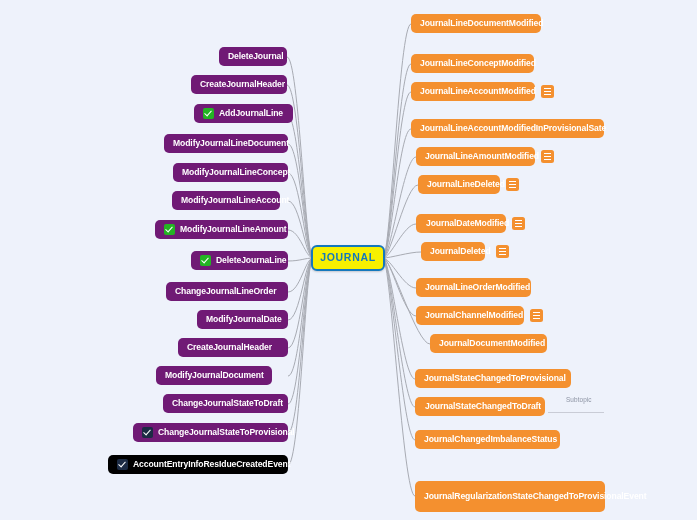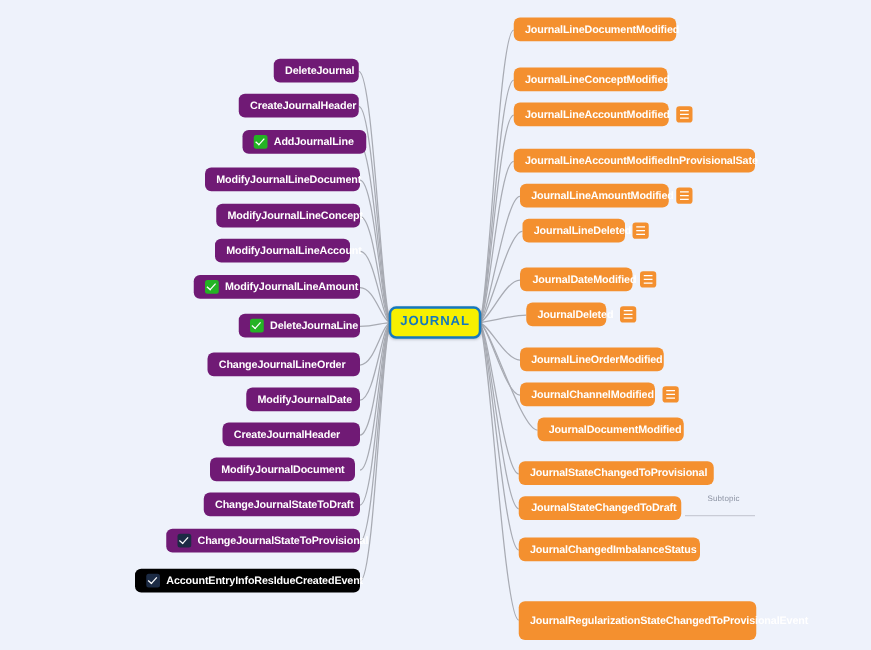--- a/index.html
+++ b/index.html
@@ -193,21 +193,21 @@
       </div>
       <div class="node node-blue" style="left: 166px; top: 282px; width: 122px;">
         <span class="label">ChangeJournalLineOrder</span>
       </div>
       <div class="node node-blue" style="left: 197px; top: 310px; width: 91px;">
         <span class="label">ModifyJournalDate</span>
       </div>
       <div class="node node-blue" style="left: 178px; top: 338px; width: 110px;">
         <span class="label">CreateJournalHeader</span>
       </div>
-      <div class="node node-blue" style="left: 168px; top: 366px; width: 116px;">
+      <div class="node node-blue" style="left: 156px; top: 366px; width: 116px;">
         <span class="label">ModifyJournalDocument</span>
       </div>
       <div class="node node-blue" style="left: 163px; top: 394px; width: 125px;">
         <span class="label">ChangeJournalStateToDraft</span>
       </div>
       <div class="node node-blue" style="left: 133px; top: 423px; width: 155px;">
         <span class="chk dark"></span>
         <span class="label">ChangeJournalStateToProvisional</span>
       </div>
       <div class="node node-blue" style="background: #000000; left: 108px; top: 455px; width: 180px;">

